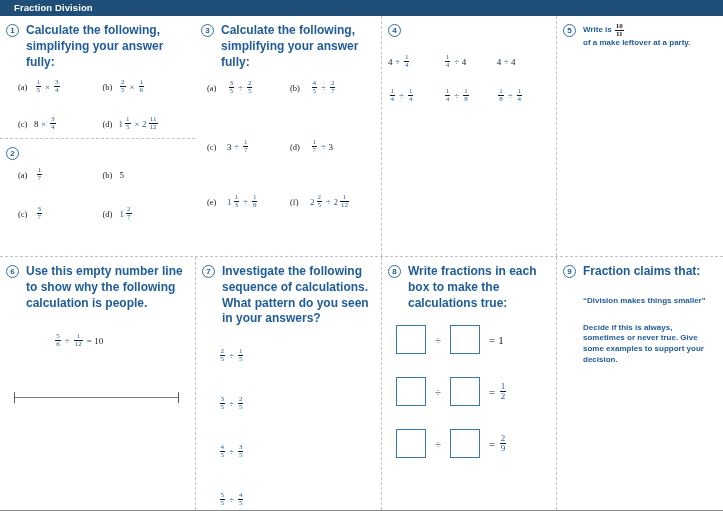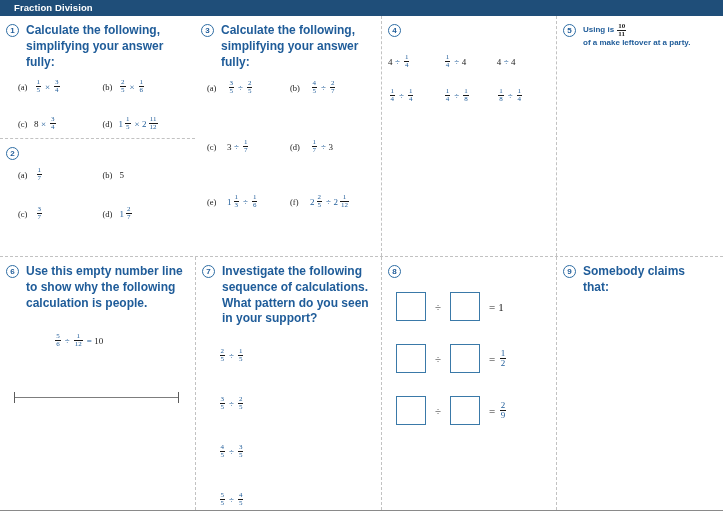--- a/index.html
+++ b/index.html
@@ -511,21 +511,21 @@
           </div>
         </div>
       </div>
     </div>
 
     <div class="cell c4">
       <div class="qhead">
         <div class="qnum">5</div>
         <div class="q5body">
           <div class="q5line" style="margin-top:0">
-            <span>Using is</span>
+            <span>Write is</span>
             <span class="frac" style="font-size:7px;margin:0 3px;">
               <span class="num">10</span>
               <span class="den">11</span>
             </span>
             <span>of a make leftover at a party.</span>
           </div>
         </div>
       </div>
     </div>
   </div>
@@ -555,21 +555,21 @@
       <div class="numline">
         <div class="bar"></div>
         <div class="tick left"></div>
         <div class="tick right"></div>
       </div>
     </div>
 
     <div class="cell c2">
       <div class="qhead">
         <div class="qnum">7</div>
-        <div class="qtext">Investigate the following sequence of calculations.   What pattern do you seen in your support?</div>
+        <div class="qtext">Investigate the following sequence of calculations.   What pattern do you seen in your answers?</div>
       </div>
       <div class="q7seq">
         <div class="q7item">
           <span class="expr">
             <span class="frac">
               <span class="num">2</span>
               <span class="den">5</span>
             </span>
             <span class="op">÷</span>
             <span class="frac">
@@ -618,20 +618,21 @@
           </span>
         </div>
       </div>
       <div class="q7try">Now try these:</div>
 
     </div>
 
     <div class="cell c3">
       <div class="qhead">
         <div class="qnum">8</div>
+        <div class="qtext wide">Write fractions in each box to make the calculations true:</div>
       </div>
       <div class="q8rows">
         <div class="q8row">
           <div class="q8box"></div>
           <span class="q8op">÷</span>
           <div class="q8box"></div>
           <span class="q8eq">
             <span class="sign">=</span>
             <span class="val">1</span>
           </span>
@@ -659,17 +660,21 @@
               <span class="den">9</span>
             </span>
           </span>
         </div>
       </div>
     </div>
 
     <div class="cell c4">
       <div class="qhead">
         <div class="qnum">9</div>
-        <div class="qtext" style="max-width:125px">Somebody claims that:</div>
+        <div class="qtext" style="max-width:125px">Fraction claims that:</div>
+      </div>
+      <div class="q9body">
+        <div class="q9line q9claim">“Division makes things smaller”</div>
+        <div class="q9line q9tail">Decide if this is always, sometimes or never true.  Give some examples to support your decision.</div>
       </div>
     </div>
   </div>
 </div>
 
 </body></html>

